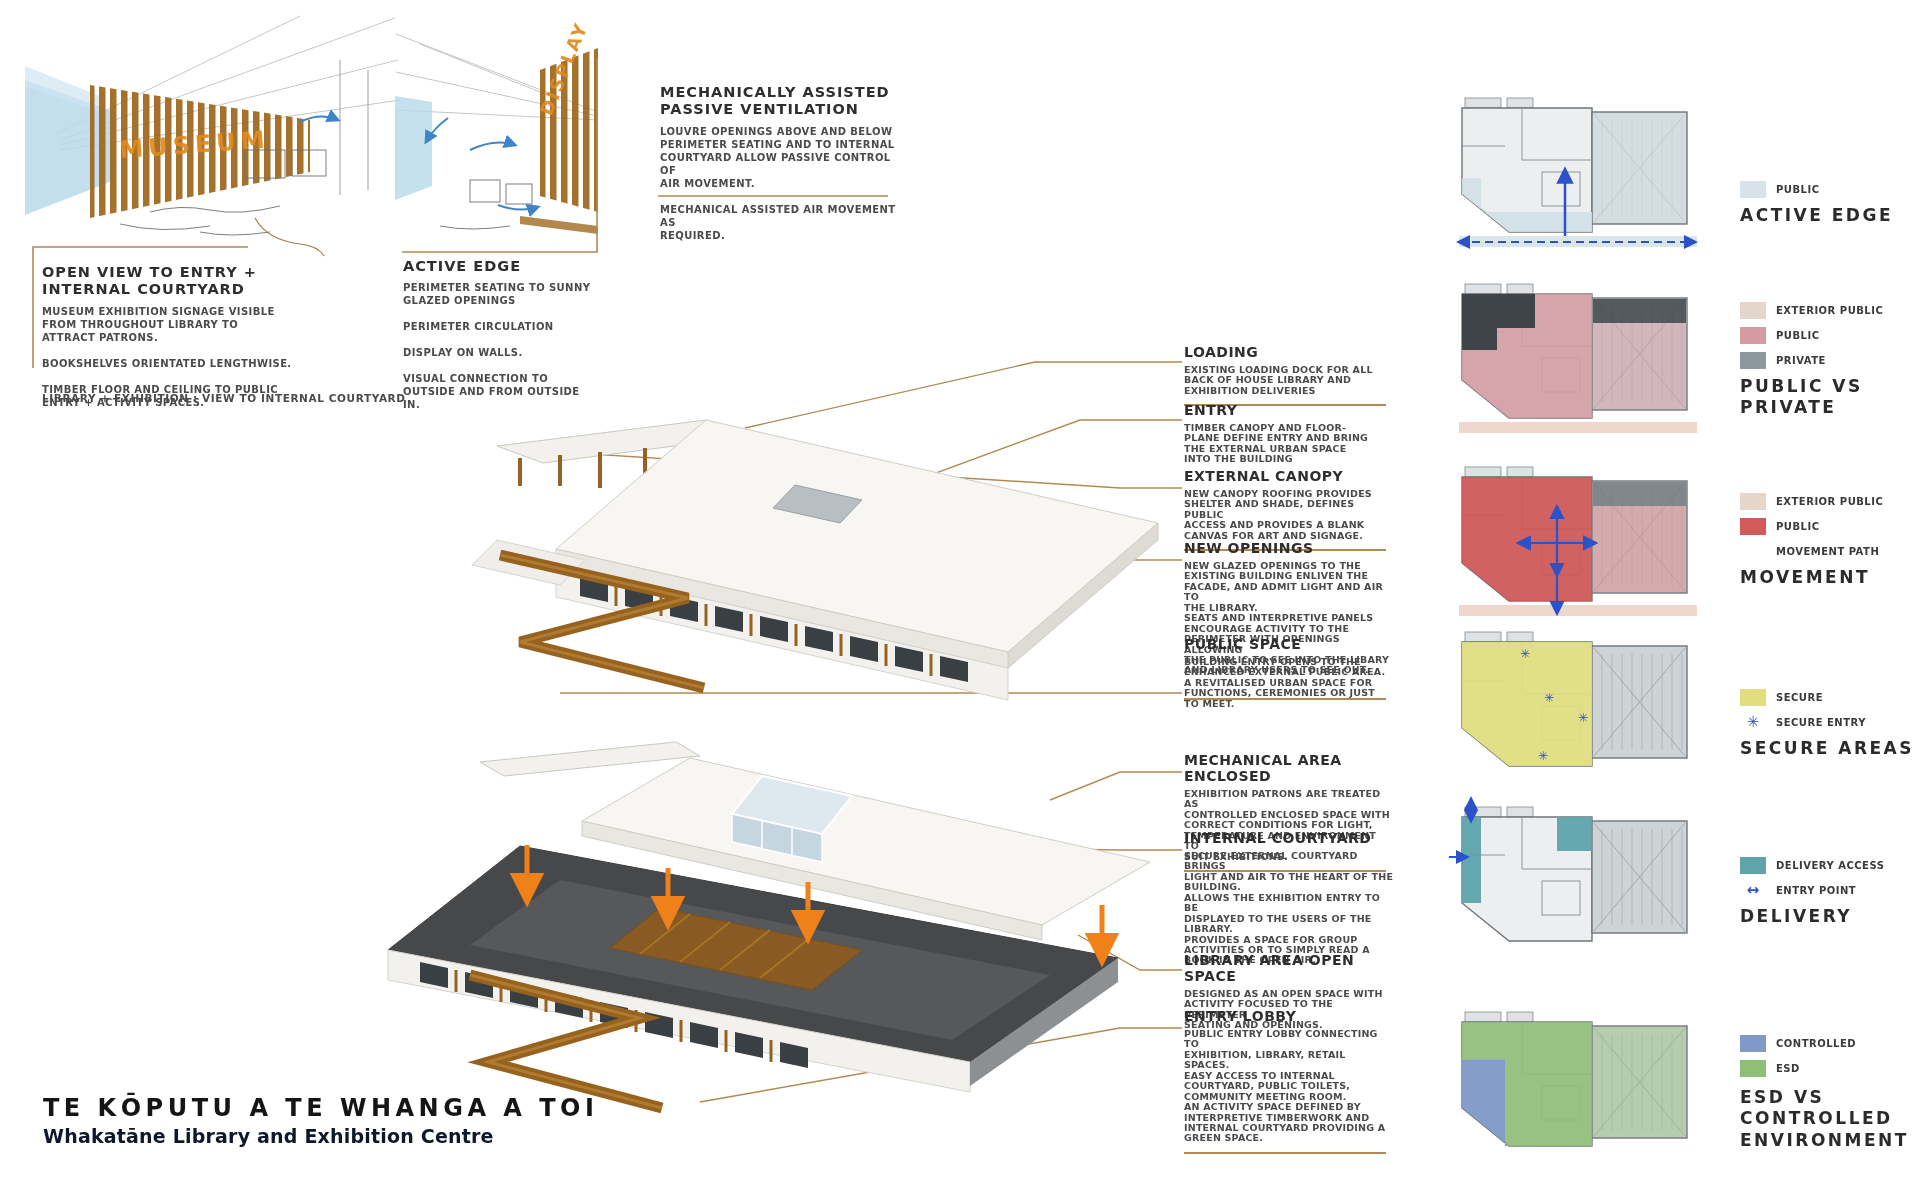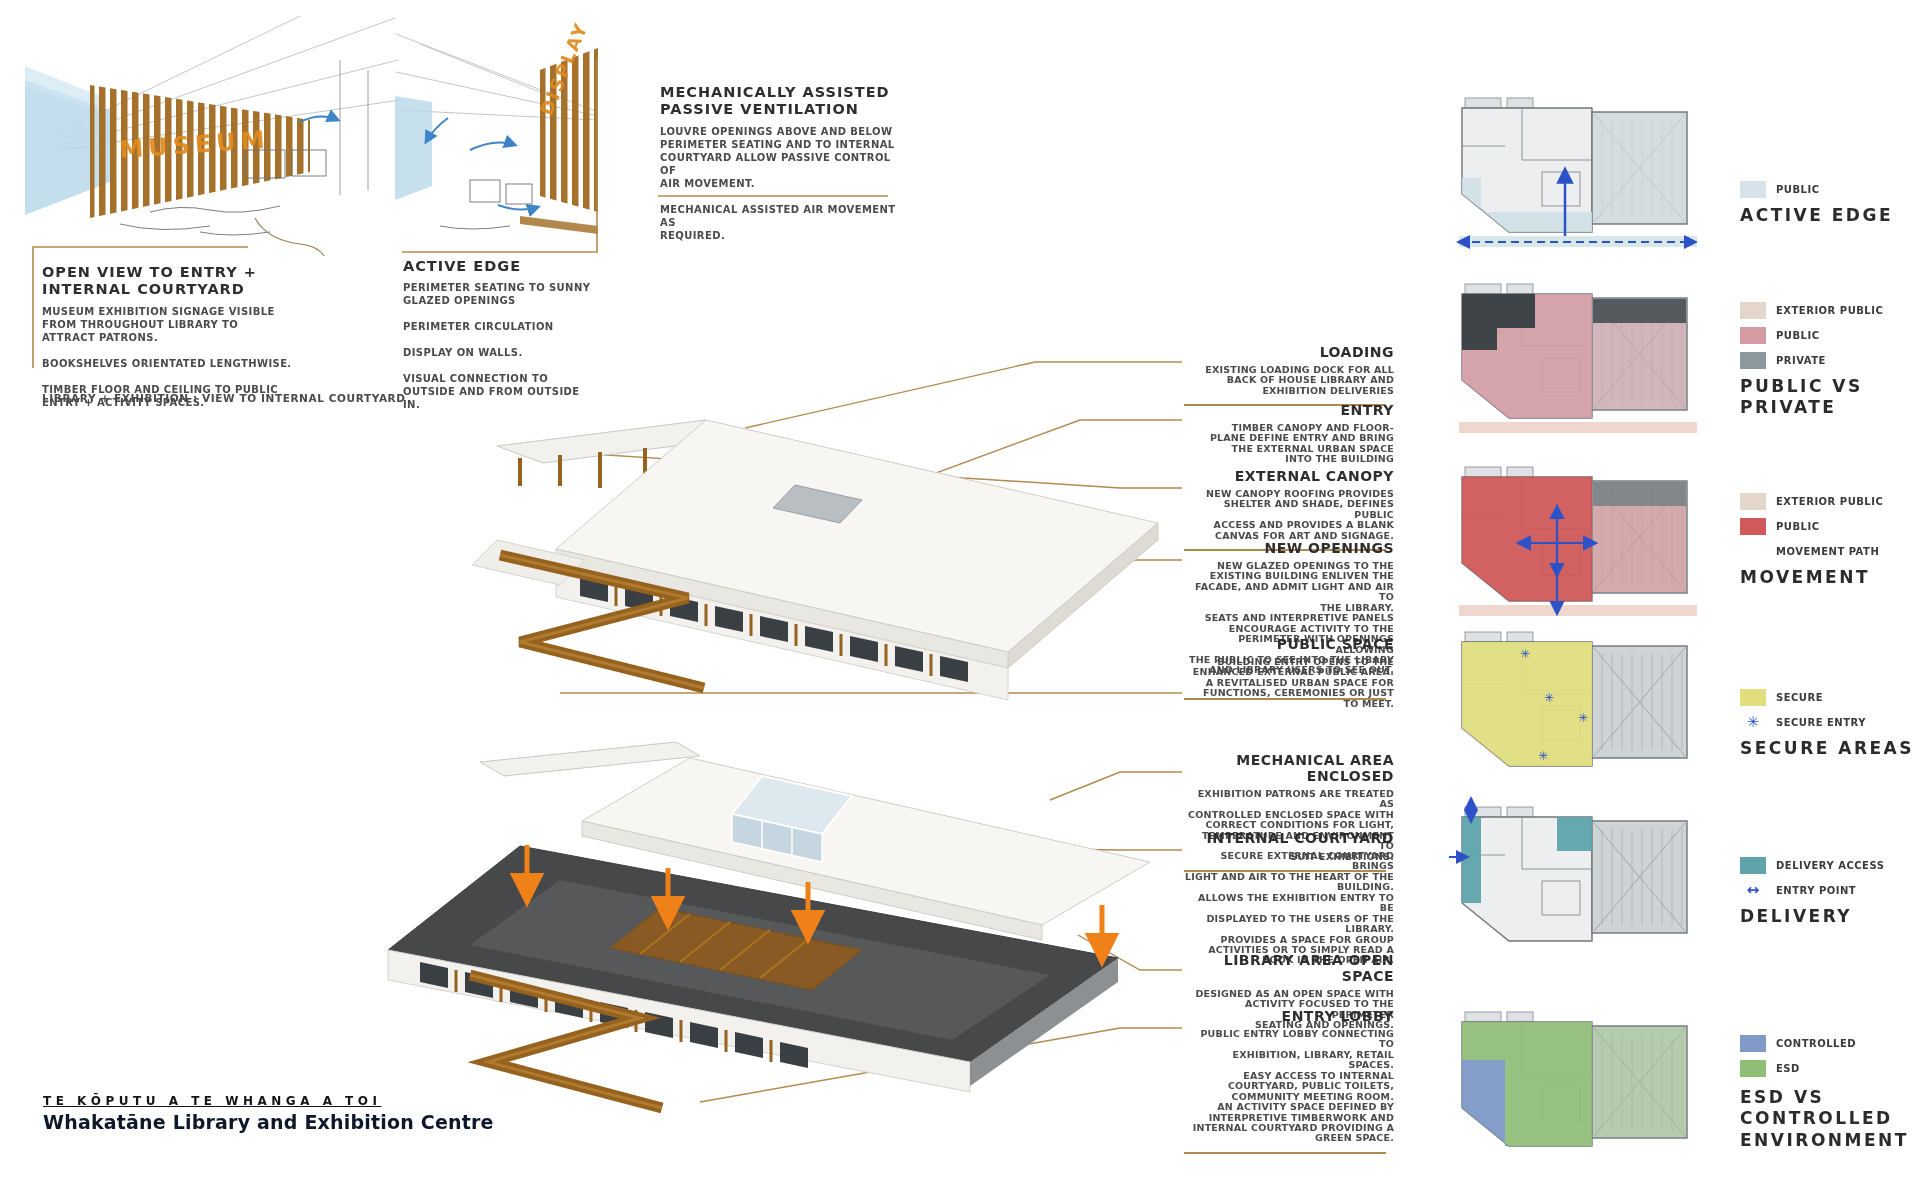--- a/index.html
+++ b/index.html
@@ -4,32 +4,32 @@
 <style>
   html,body{margin:0;padding:0;background:#ffffff;}
   .board{position:relative;width:1920px;height:1188px;background:#ffffff;overflow:hidden;
          font-family:"DejaVu Sans","Liberation Sans",sans-serif;color:#3a3a3a;}
   svg text{font-family:"DejaVu Sans","Liberation Sans",sans-serif;}
   .abs{position:absolute;}
   .pre{white-space:pre-line;}
   .note-heading{font-size:14.5px;font-weight:bold;letter-spacing:1px;color:#2e2e2e;line-height:1.2;}
   .note-body{font-size:10px;font-weight:bold;letter-spacing:.4px;line-height:1.3;color:#4a4a4a;margin-top:6px;}
   .note-footer{font-size:10.5px;font-weight:bold;letter-spacing:.6px;color:#4a4a4a;}
-  .callout{left:1184px;width:210px;text-align:right;}
+  .callout{left:1184px;width:210px;}
   .callout .heading{font-size:14px;font-weight:bold;letter-spacing:.5px;color:#2e2e2e;}
   .callout .body{font-size:9.5px;font-weight:bold;letter-spacing:.2px;line-height:1.1;color:#4a4a4a;margin-top:5px;}
   .callout .rule{height:2px;background:#b28a50;width:202px;margin-top:8px;}
   .legend{left:1740px;width:175px;}
   .legend .row{display:flex;align-items:center;margin-bottom:7px;height:18px;}
   .swatch{width:26px;height:17px;margin-right:10px;flex:0 0 26px;}
   .licon{width:26px;margin-right:10px;flex:0 0 26px;text-align:center;color:#2b52c9;
          font-size:15px;font-weight:bold;line-height:17px;}
   .llabel{font-size:10px;font-weight:bold;letter-spacing:.5px;color:#3a3a3a;}
   .dtitle{font-size:17px;font-weight:bold;letter-spacing:2.5px;color:#2b2b2b;line-height:1.25;}
-  .maintitle{font-size:12px;font-weight:bold;letter-spacing:4.5px;color:#151515;text-decoration:underline;}
+  .maintitle{font-size:24px;font-weight:bold;letter-spacing:4.5px;color:#151515;}
   .subtitle{font-size:19px;font-weight:bold;letter-spacing:.2px;color:#0f172a;margin-top:3px;}
 </style>
 </head>
 <body>
 
 <div class="board">
 
   <svg class="abs" style="left:0;top:0" width="1920" height="1188" viewBox="0 0 1920 1188">
     <defs>
       <pattern id="slats" width="11" height="8" patternUnits="userSpaceOnUse">

